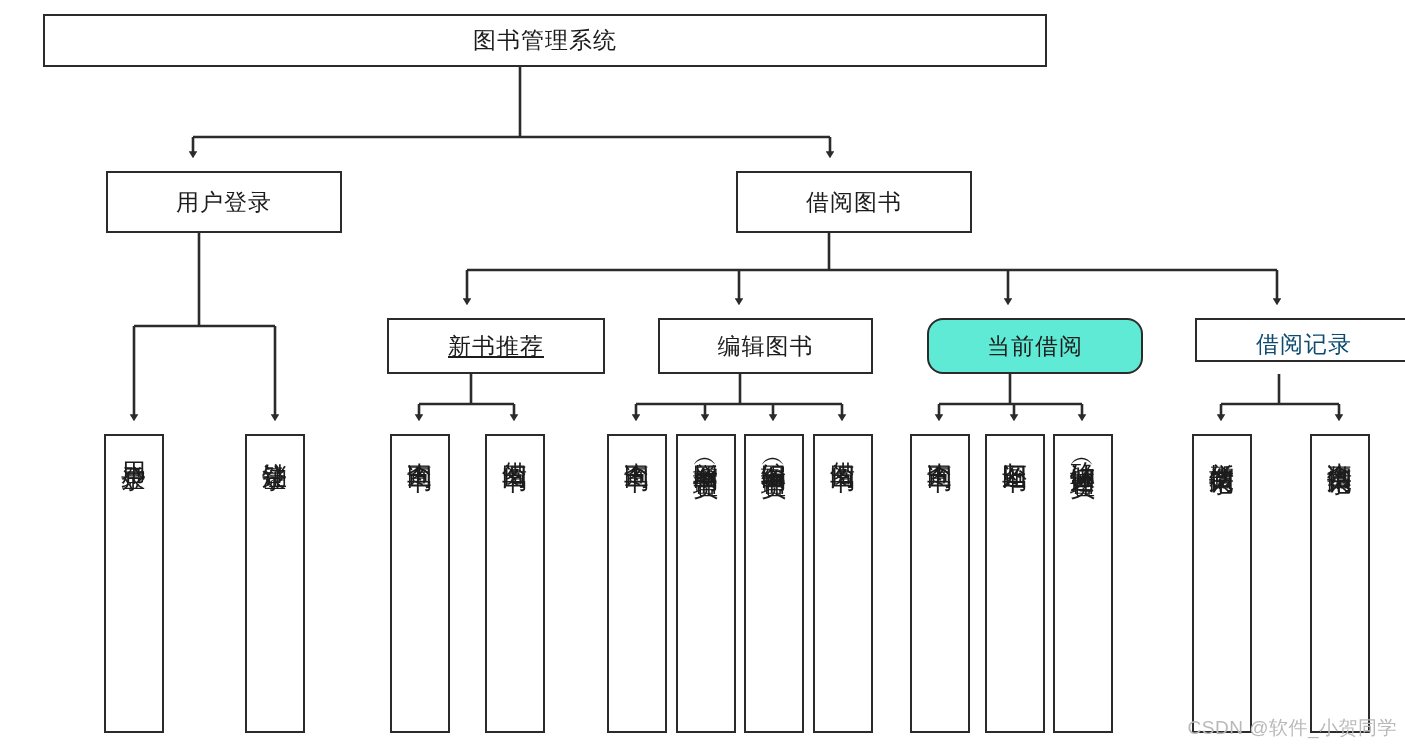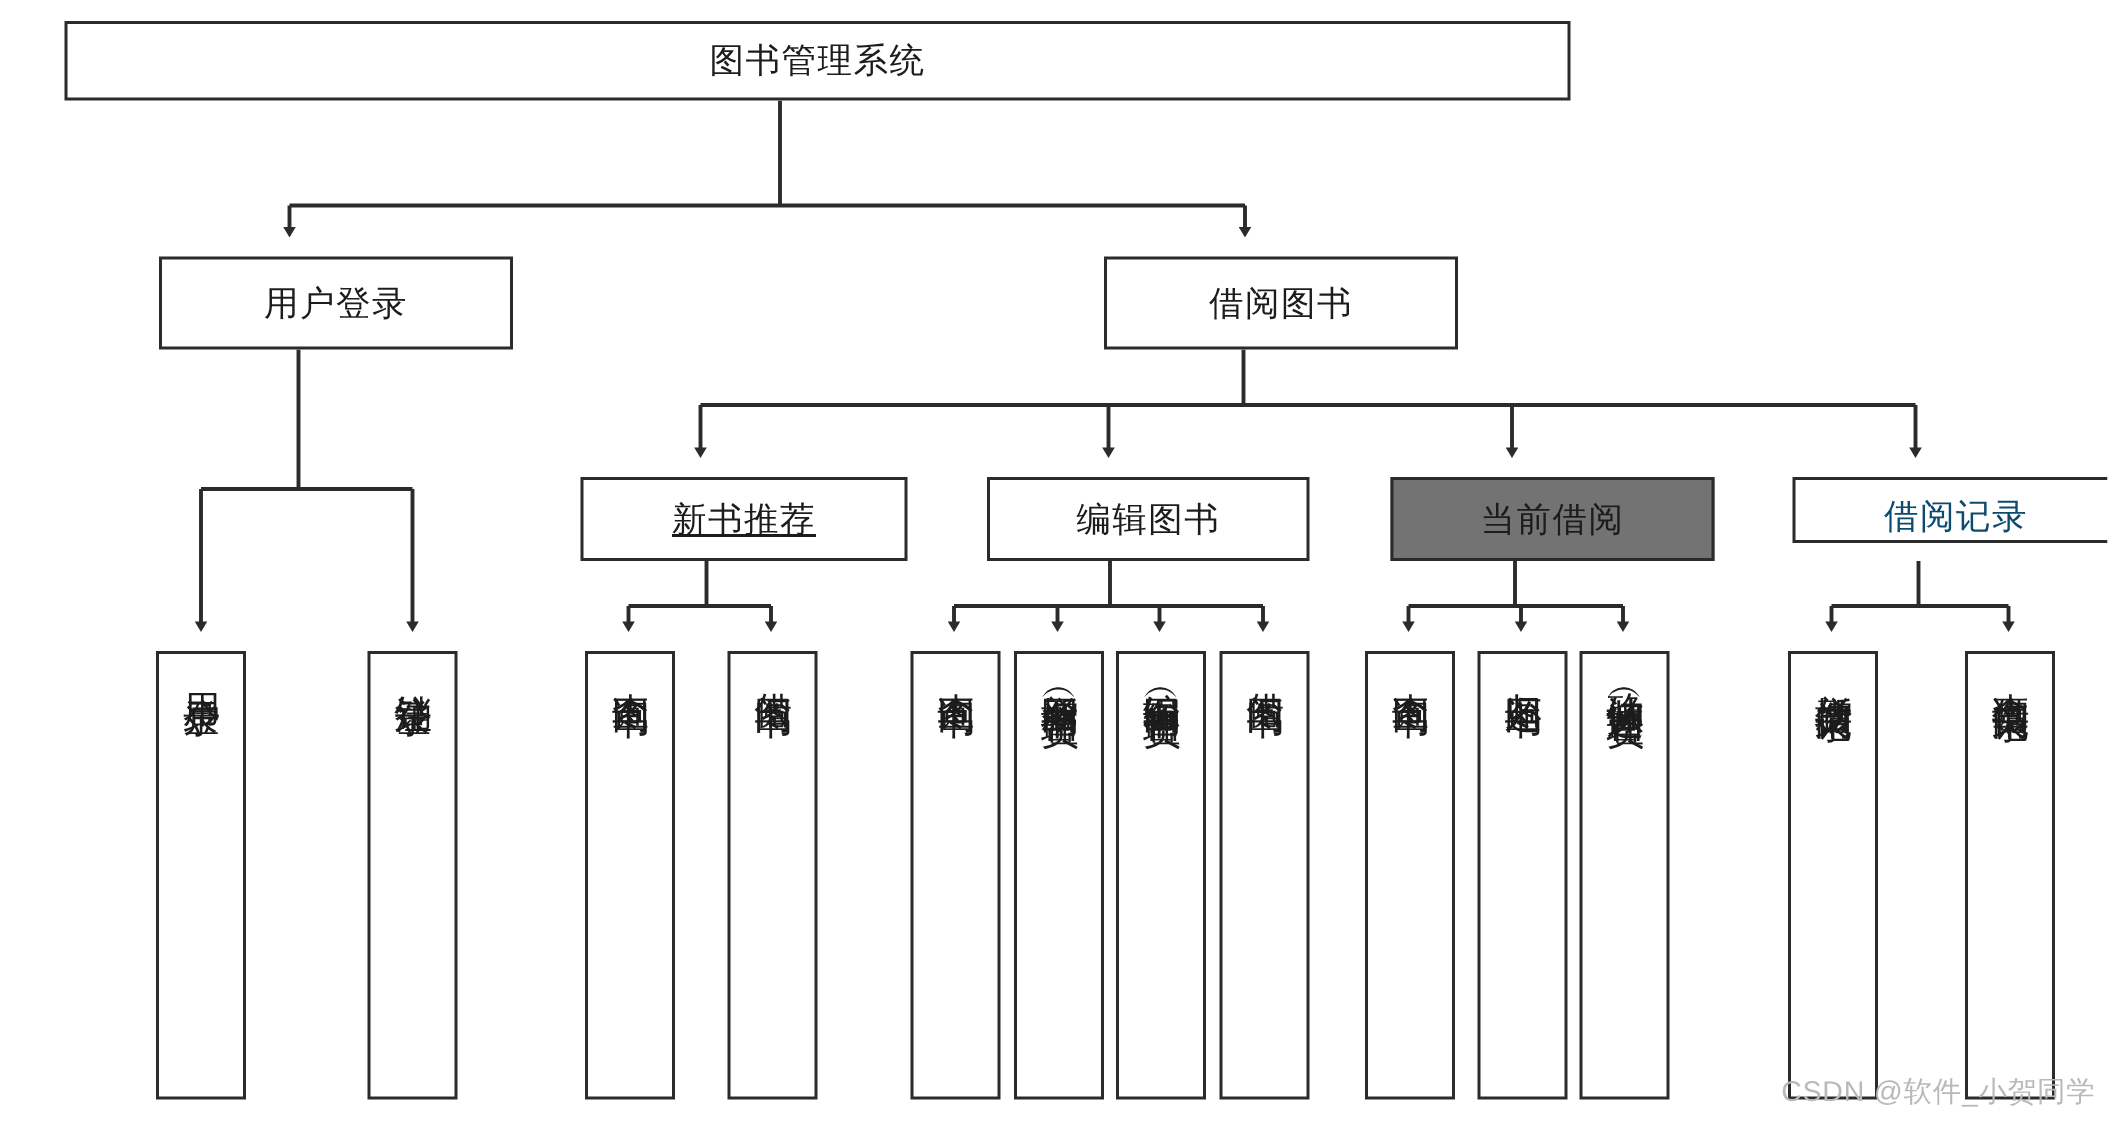--- a/index.html
+++ b/index.html
@@ -136,21 +136,21 @@
   <div class="node horiz" id="node-l2-1" style="left: 711px; top: 171px; width: 236px; height: 62px; border-color: rgb(43, 43, 43); background: rgb(255, 255, 255); color: rgb(28, 28, 28);">
     <span class="label">借阅图书</span>
   </div>
 
   <div class="node horiz" id="node-l3-0" style="left: 362px; top: 318px; width: 218px; height: 56px; border-color: rgb(43, 43, 43); background: rgb(255, 255, 255); color: rgb(28, 28, 28); text-decoration: underline;">
     <span class="label">新书推荐</span>
   </div>
   <div class="node horiz" id="node-l3-1" style="left: 633px; top: 318px; width: 215px; height: 56px; border-color: rgb(43, 43, 43); background: rgb(255, 255, 255); color: rgb(28, 28, 28);">
     <span class="label">编辑图书</span>
   </div>
-  <div class="node horiz" id="node-l3-2" style="left: 902px; top: 318px; width: 216px; height: 56px; border-color: rgb(43, 43, 43); background: #737373; color: rgb(28, 28, 28);">
+  <div class="node horiz" id="node-l3-2" style="left: 902px; top: 318px; width: 216px; height: 56px; border-color: rgb(43, 43, 43); background: #5eead4; color: rgb(28, 28, 28); border-radius: 16px;">
     <span class="label">当前借阅</span>
   </div>
   <div class="node horiz" id="node-l3-3" style="left: 1170px; top: 318px; width: 218px; height: 44px; border-color: rgb(43, 43, 43); background: rgb(255, 255, 255); color: #0c4a6e; align-items: flex-end;">
     <span class="label">借阅记录</span>
   </div>
 
   <div class="node vert" id="node-leaf-0" style="left: 104px; top: 434px; width: 60px; height: 299px; border-color: rgb(43, 43, 43); background: rgb(255, 255, 255); color: rgb(28, 28, 28);">
     <span class="label">用户登录</span>
   </div>
   <div class="node vert" id="node-leaf-1" style="left: 245px; top: 434px; width: 60px; height: 299px; border-color: rgb(43, 43, 43); background: rgb(255, 255, 255); color: rgb(28, 28, 28);">

